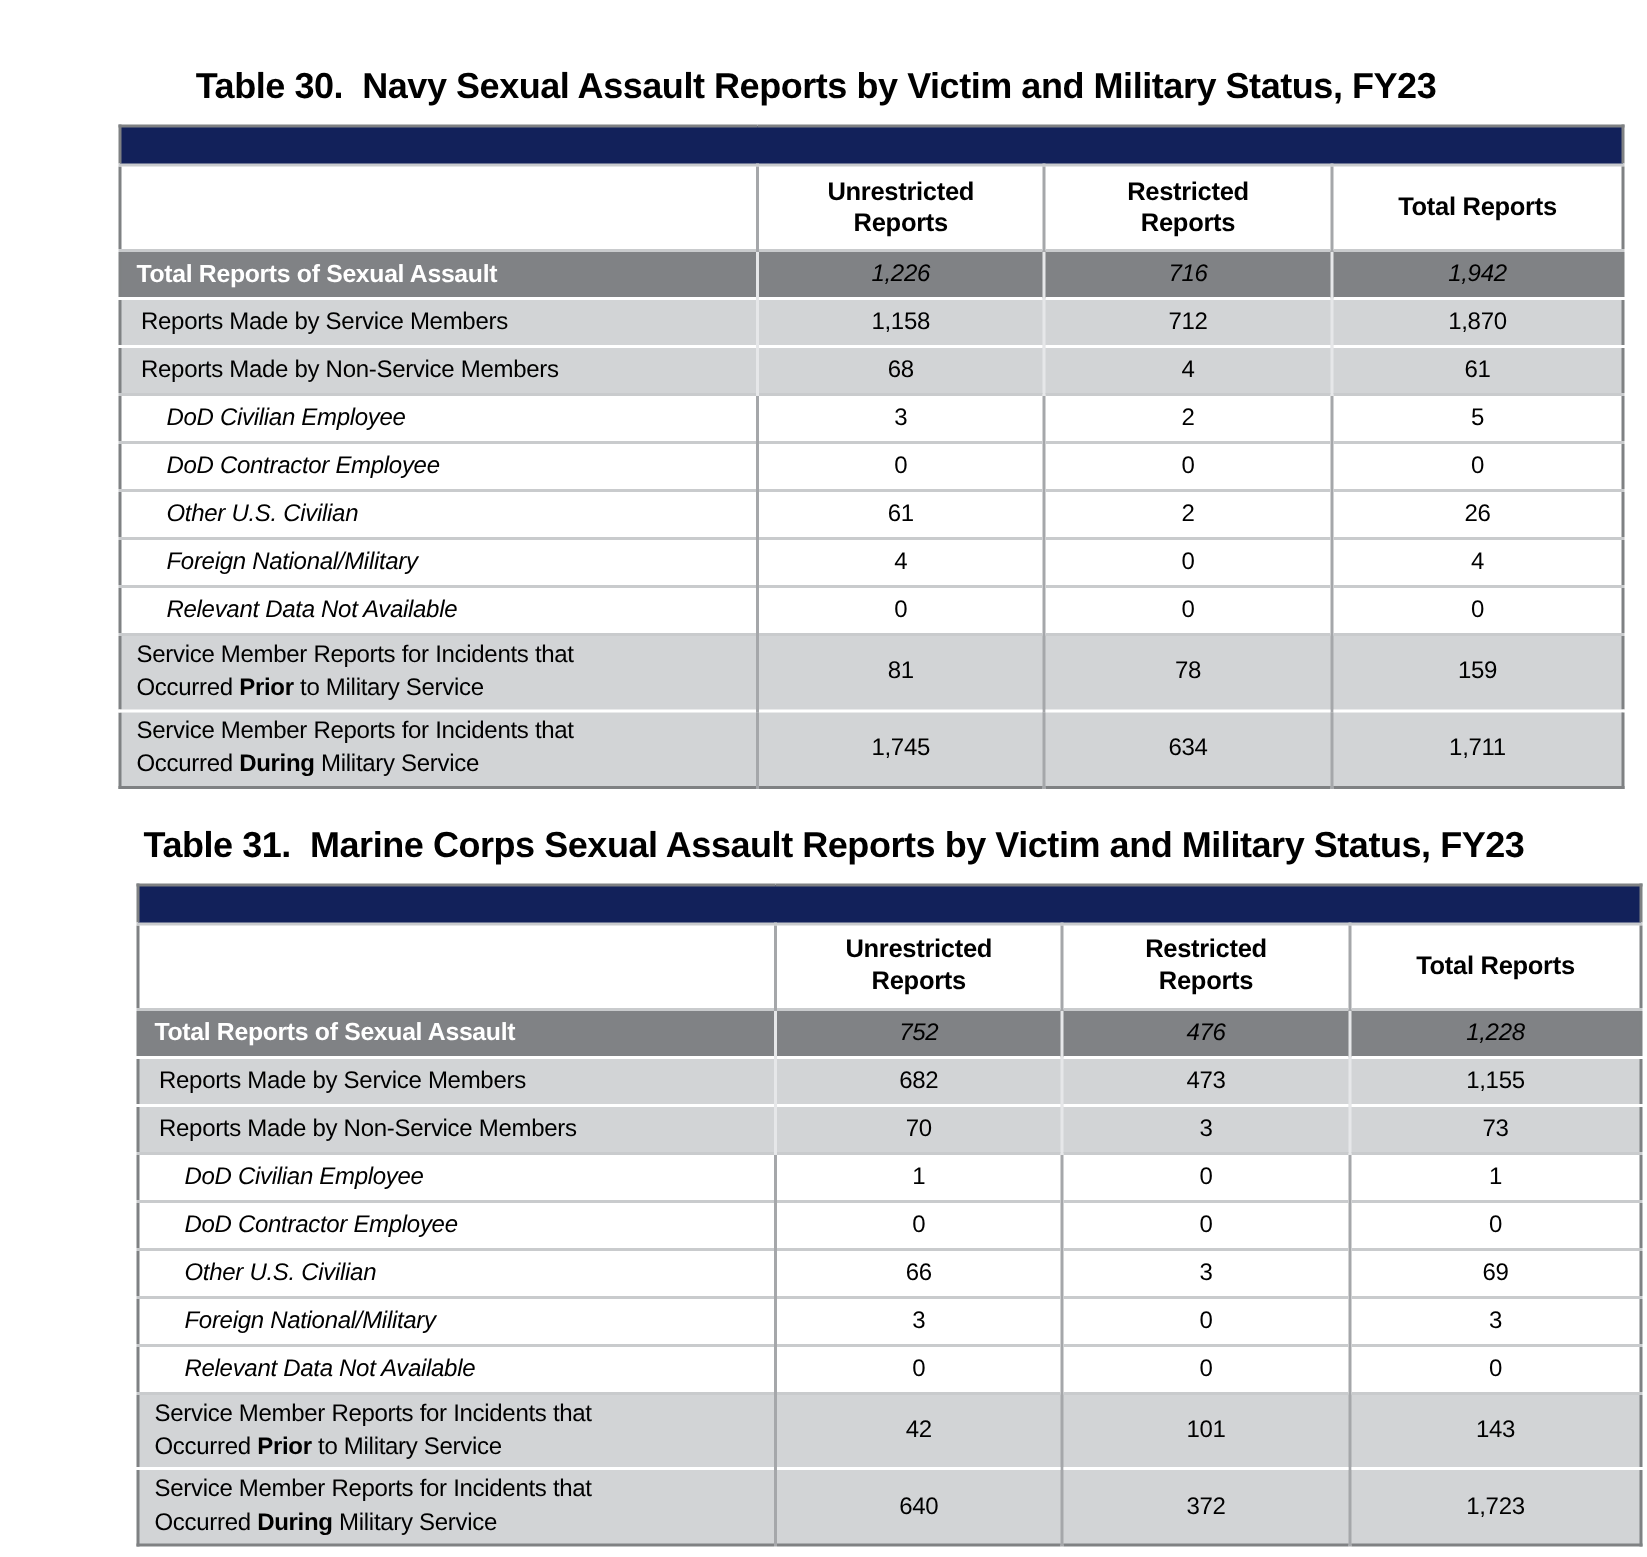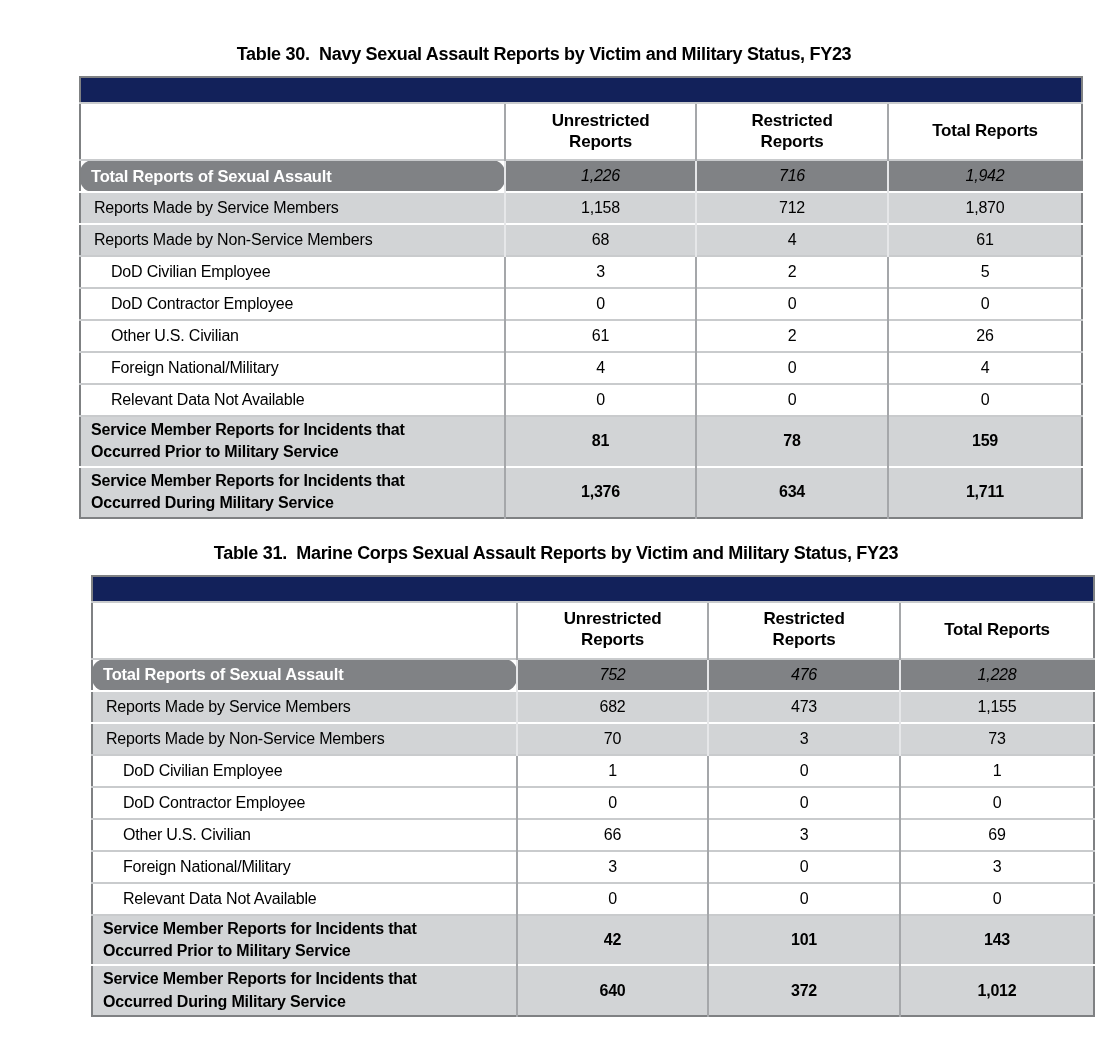--- a/index.html
+++ b/index.html
@@ -19,21 +19,21 @@
     font-family: "Liberation Sans", sans-serif;
   }
   body { width: 1098px; height: 1038px; overflow: hidden; }
   .page { padding: 44px 0 0 43px; }
   .table-section { width: 1002px; }
   .table-section + .table-section { margin-top: 24px; padding-left: 12px; }
   .table-title {
     width: 1002px;
     text-align: center;
     font-weight: bold;
-    font-size: 18px;
+    font-size: 24px;
     letter-spacing: -0.3px;
     white-space: pre-wrap;
     margin: 0 0 11px 0;
   }
   table.report-table {
     border-collapse: collapse;
     table-layout: fixed;
     width: 1002px;
     border: 2px solid var(--outer-border);
     margin-left: 36px;
@@ -62,49 +62,48 @@
   }
   tr.col-header-row th:not(:first-child) { border-left: 2px solid var(--vline-dark); }
 
   tbody td {
     font-size: 16px;
     letter-spacing: -0.2px;
     vertical-align: middle;
     padding: 2px 4px;
   }
   tbody tr { height: 32px; }
-  tbody tr.row-wrap { height: 48px; font-weight: bold; }
+  tbody tr.row-wrap { height: 48px; }
   .value-cell { text-align: center; }
   .label-cell { text-align: left; }
 
   tr.row-total td {
     background: var(--total-row-bg);
     border-top: 2px solid var(--hline-light);
   }
   tr.row-total .label-cell {
     color: #ffffff;
     font-weight: bold;
     font-size: 16.5px;
     padding-left: 10px;
-    border-radius: 13px;
   }
   tr.row-total td + td { border-left: 2px solid var(--vline-light); font-style: italic; }
 
   tr.row-sub td {
     background: var(--shaded-row-bg);
     border-top: 2px solid #ffffff;
   }
   tr.row-sub .label-cell { padding-left: 13px; }
   tr.row-sub td + td { border-left: 2px solid var(--vline-light); }
 
   tr.row-detail td {
     background: #ffffff;
     border-top: 2px solid var(--hline-light);
   }
-  tr.row-detail .label-cell { padding-left: 30px; }
+  tr.row-detail .label-cell { padding-left: 30px; font-style: italic; }
   tr.row-detail td + td { border-left: 2px solid var(--vline-dark); }
 
   tr.row-wrap td {
     background: var(--shaded-row-bg);
     border-top: 2px solid var(--hline-light);
   }
   tr.row-wrap + tr.row-wrap td { border-top-color: #ffffff; }
   tr.row-wrap .label-cell { padding-left: 10px; line-height: 1.4; }
   tr.row-wrap td + td { border-left: 2px solid var(--vline-dark); }
 </style>
@@ -183,21 +182,21 @@
             <td class="value-cell">0</td>
           </tr>
           <tr class="row-wrap">
             <td class="label-cell"><span>Service Member Reports for Incidents that</span><br><span>Occurred </span><b>Prior</b><span> to Military Service</span></td>
             <td class="value-cell">81</td>
             <td class="value-cell">78</td>
             <td class="value-cell">159</td>
           </tr>
           <tr class="row-wrap">
             <td class="label-cell"><span>Service Member Reports for Incidents that</span><br><span>Occurred </span><b>During</b><span> Military Service</span></td>
-            <td class="value-cell">1,376</td>
+            <td class="value-cell">1,745</td>
             <td class="value-cell">634</td>
             <td class="value-cell">1,711</td>
           </tr>
         </tbody>
     </table>
   </div>
 
   <div class="table-section">
     <h2 class="table-title">Table 31.  Marine Corps Sexual Assault Reports by Victim and Military Status, FY23</h2>
     <table class="report-table">
@@ -270,19 +269,19 @@
           <tr class="row-wrap">
             <td class="label-cell"><span>Service Member Reports for Incidents that</span><br><span>Occurred </span><b>Prior</b><span> to Military Service</span></td>
             <td class="value-cell">42</td>
             <td class="value-cell">101</td>
             <td class="value-cell">143</td>
           </tr>
           <tr class="row-wrap">
             <td class="label-cell"><span>Service Member Reports for Incidents that</span><br><span>Occurred </span><b>During</b><span> Military Service</span></td>
             <td class="value-cell">640</td>
             <td class="value-cell">372</td>
-            <td class="value-cell">1,012</td>
+            <td class="value-cell">1,723</td>
           </tr>
         </tbody>
     </table>
   </div>
 
 </div>
 
 </body></html>

